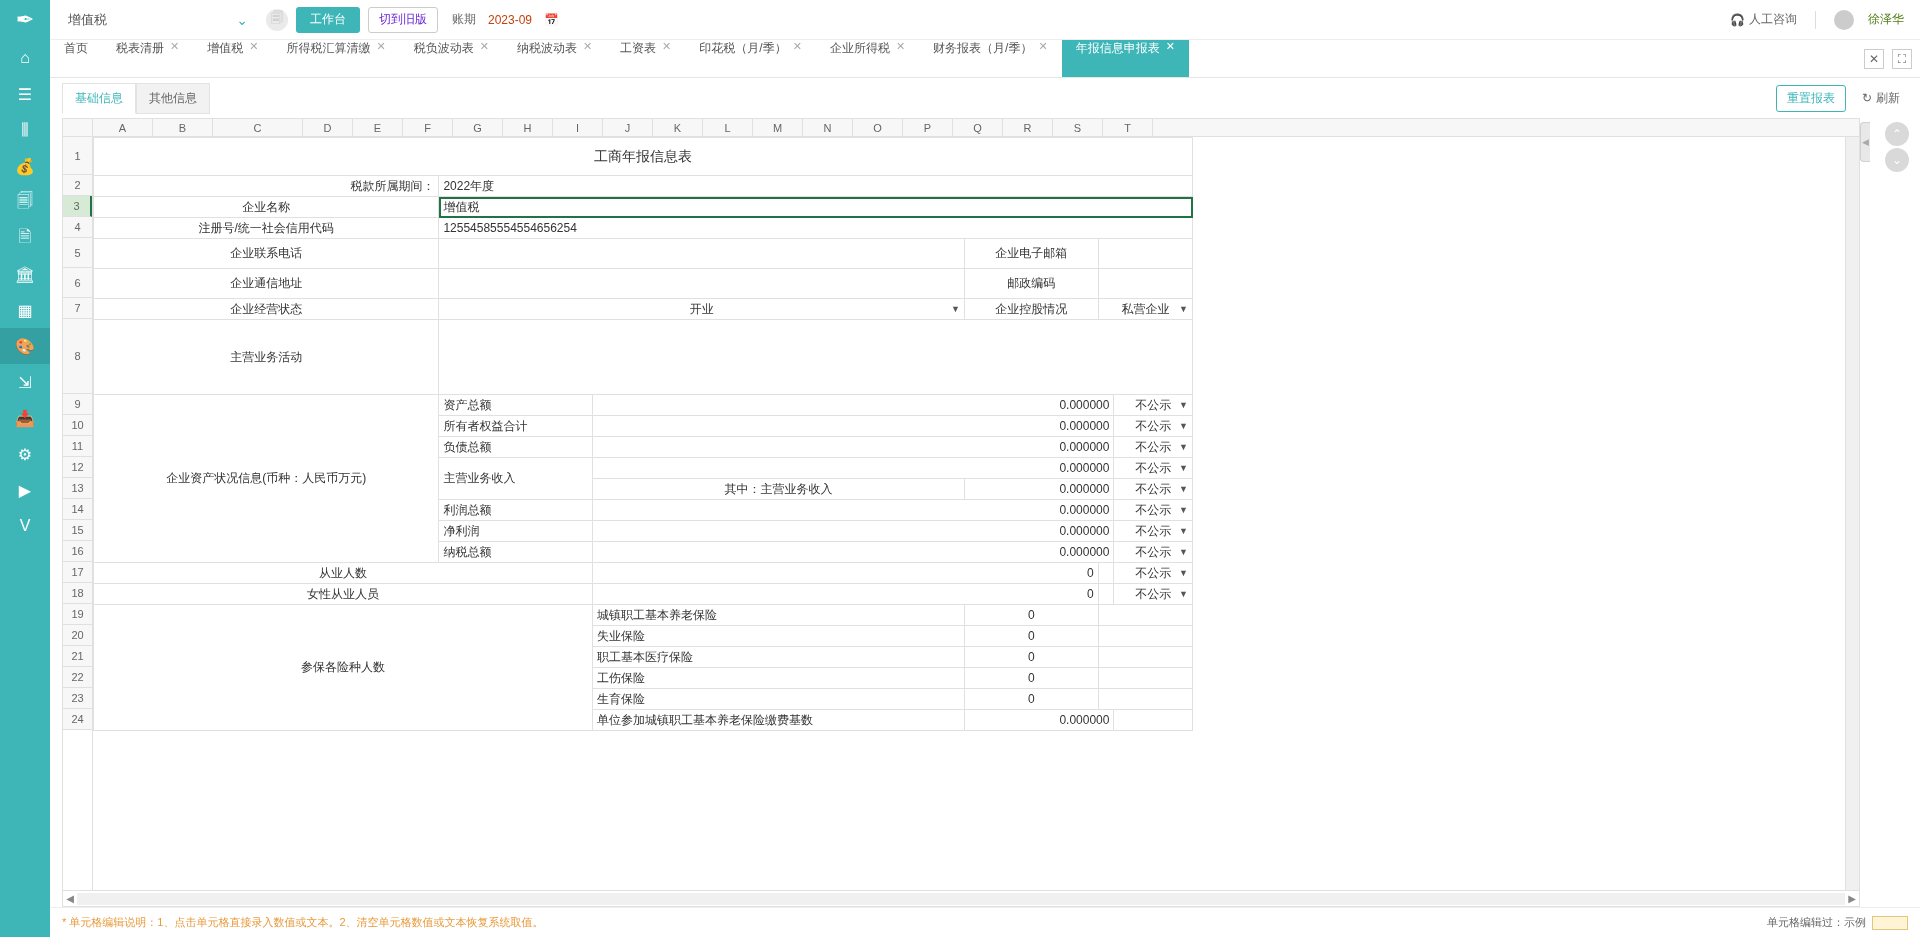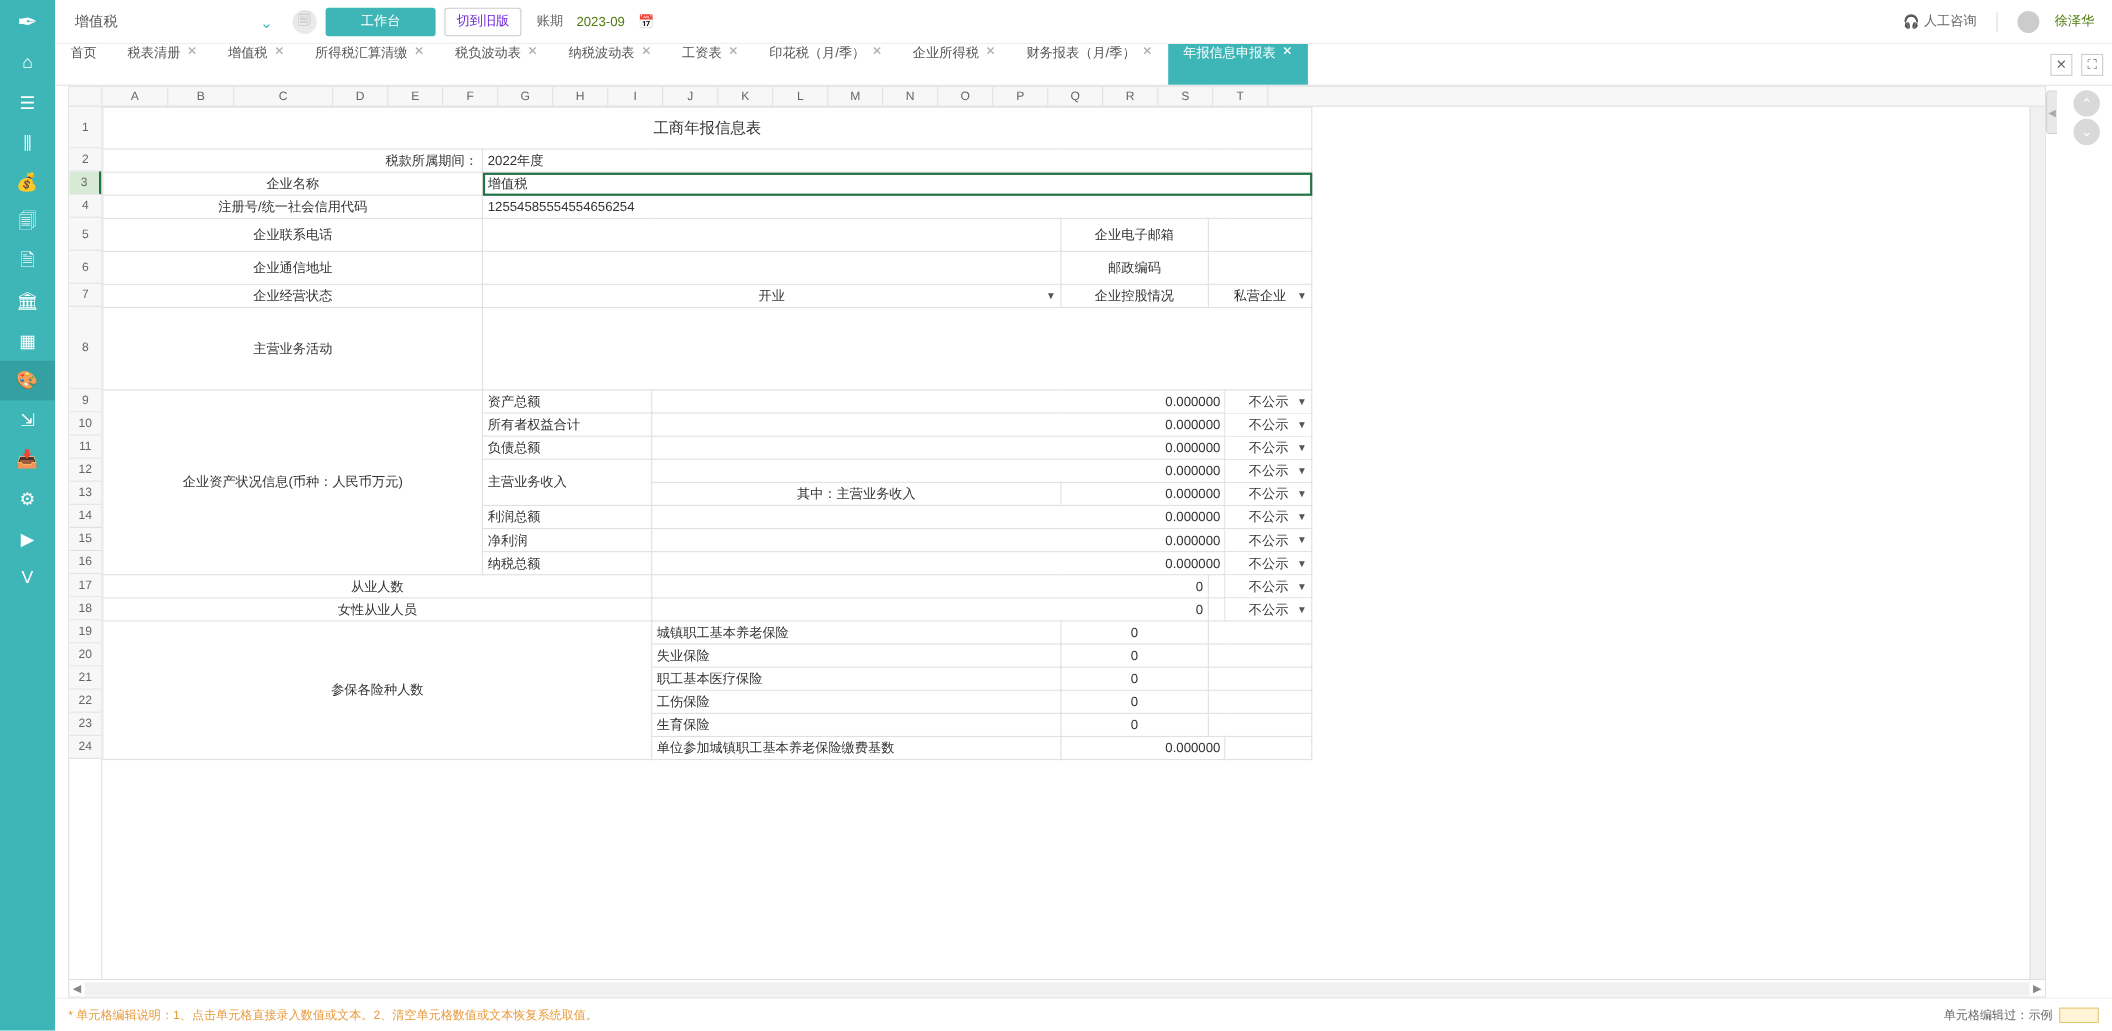--- a/index.html
+++ b/index.html
@@ -13,24 +13,24 @@
 .sidebar-icon.active { background: #35a0a2; }
 
 
 .main { flex: 1; display: flex; flex-direction: column; min-width: 0; }
 
 
 .topbar { height: 40px; display: flex; align-items: center; padding: 0 8px; border-bottom: 1px solid #eee; gap: 8px; }
 .company-select { flex: 0 0 200px; display: flex; align-items: center; justify-content: space-between; padding: 0 10px; height: 28px; color: #555; font-size: 13px; cursor: pointer; }
 .chevron-down { color: #3eb6b8; font-size: 14px; }
 .doc-icon { width: 22px; height: 22px; border-radius: 50%; background: #eaeaea; color:#bbb; display: flex; align-items: center; justify-content: center; font-size: 12px; }
-.btn-primary { background: #3eb6b8; color: #fff; border: none; height: 26px; padding: 0 32px; font-size: 12px; border-radius: 3px; cursor: pointer; }
+.btn-primary { background: #3eb6b8; color: #fff; border: none; height: 26px; padding: 0 14px; font-size: 12px; border-radius: 3px; cursor: pointer; }
 .btn-outline { background: #fff; color: #6d28d9; border: 1px solid #ccc; height: 26px; padding: 0 10px; font-size: 12px; border-radius: 3px; cursor: pointer; }
 .period-label { font-size: 12px; color: #666; margin-left: 6px; }
-.period-value { font-size: 12px; color: #4d7c0f; margin-left: 4px; }
+.period-value { font-size: 12px; color: #c2410c; margin-left: 4px; }
 .cal-icon { color: #3eb6b8; font-size: 12px; margin-left: 4px; }
 .topbar-spacer { flex: 1; }
 .consult { display: flex; align-items: center; gap: 4px; font-size: 12px; color: #666; cursor: pointer; }
 .divider { width: 1px; height: 18px; background: #ddd; margin: 0 10px; }
 .avatar { width: 20px; height: 20px; border-radius: 50%; background: #ccc; }
 .username { font-size: 12px; color: #4d7c0f; margin-left: 6px; margin-right: 8px; }
 
 
 .tabsbar { height: 38px; display: flex; align-items: stretch; border-bottom: 1px solid #e5e5e5; position: relative; }
 .tab { display: flex; align-items: flex-start; padding: 0 14px; font-size: 12px; color: #555; cursor: pointer; gap: 6px; border-right: 0px solid transparent; }
@@ -179,20 +179,30 @@
             <span>年报信息申报表</span>
             <span class="close">✕</span>
           </div>
         </div>
       <div class="tabs-actions">
         <div class="tabs-action">✕</div>
         <div class="tabs-action">⛶</div>
       </div>
     </div>
 
+    <div class="actionrow">
+      <div class="subtab active">基础信息</div>
+      <div class="subtab inactive">其他信息</div>
+      <div class="actionrow-spacer"></div>
+      <button class="btn-green-outline">重置报表</button>
+      <div class="refresh">
+        <span>↻</span>
+        <span>刷新</span>
+      </div>
+    </div>
 
     <div class="sheetwrap">
       <div class="sheetcontainer">
         <div class="colheader" id="colheader">
           <div class="corner"></div>
         <div class="col" style="width: 60px;">A</div>
             <div class="col" style="width: 60px;">B</div>
             <div class="col" style="width: 90px;">C</div>
             <div class="col" style="width: 50px;">D</div>
             <div class="col" style="width: 50px;">E</div>

